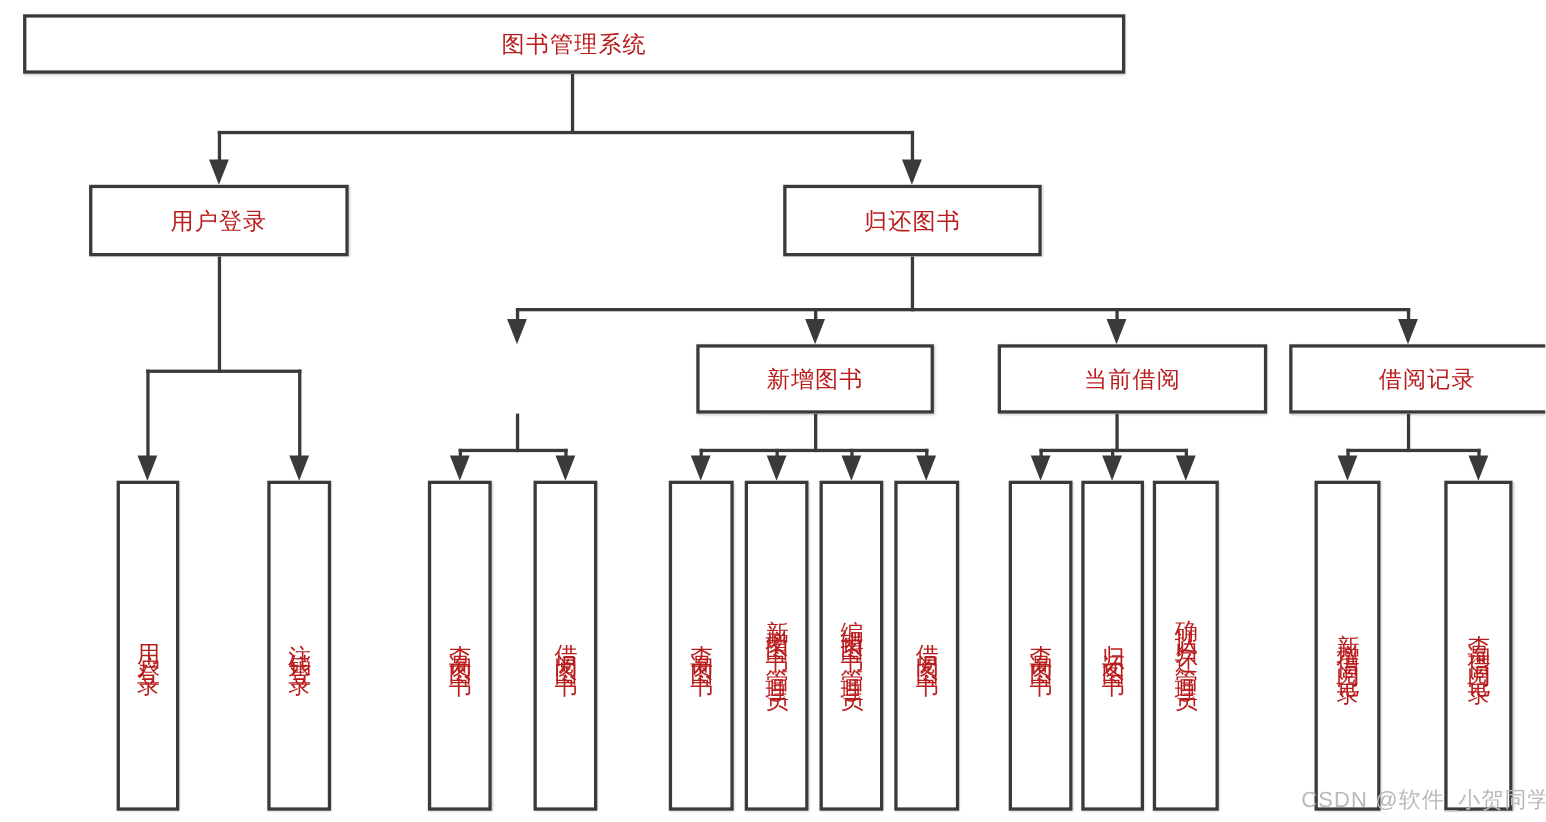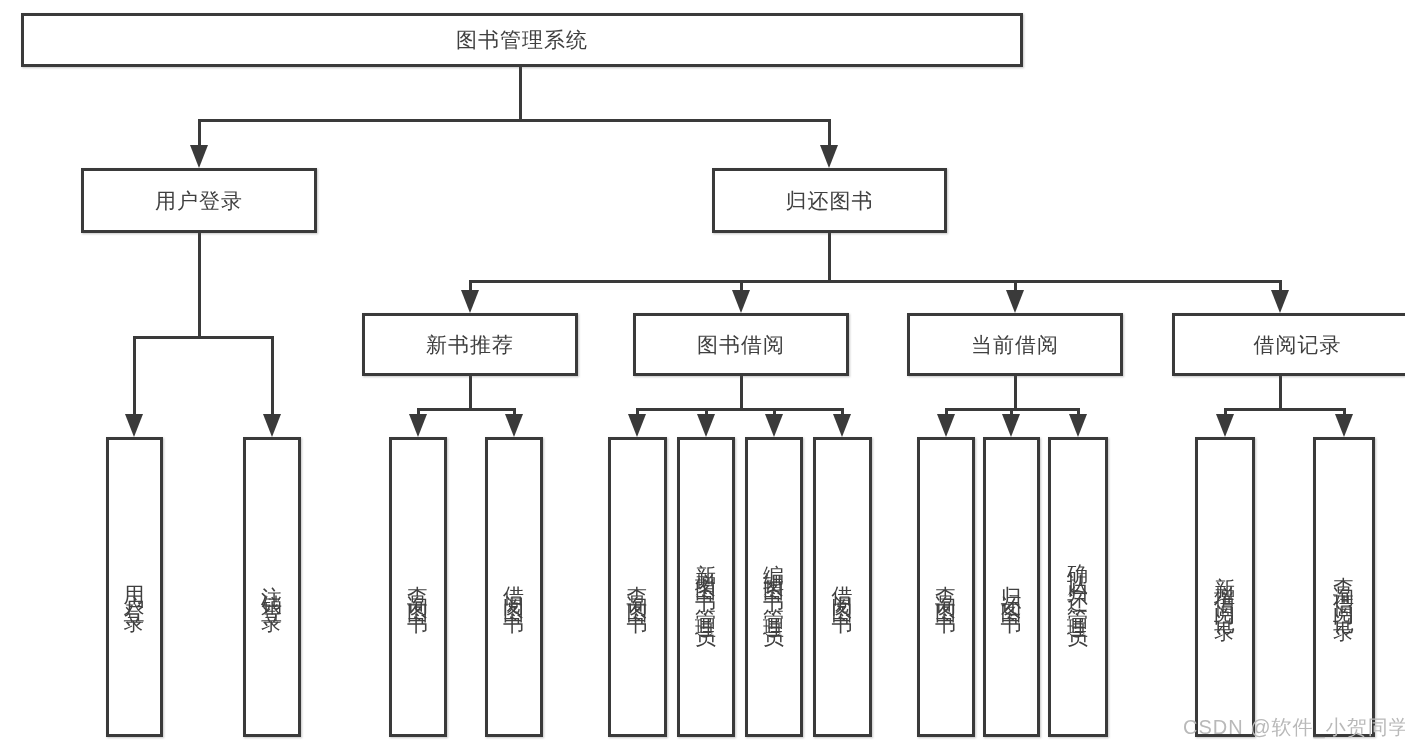--- a/index.html
+++ b/index.html
@@ -12,21 +12,21 @@
     font-family:"Liberation Sans","DejaVu Sans",sans-serif;
   }
   .node{
     position:absolute;
     box-sizing:border-box;
     border:3px solid #3a3a3a;
     background:#ffffff;
     display:flex;
     align-items:center;
     justify-content:center;
-    color:#404040;
+    color:#b91c1c;
     box-shadow:1px 1px 2px rgba(90,90,90,0.35);
   }
   .hbox{
     font-size:21px;
     letter-spacing:1px;
     white-space:nowrap;
   }
   .vbox{
     writing-mode:vertical-rl;
     text-orientation:mixed;
@@ -109,23 +109,22 @@
     <div class="arrow" style="left: 765px; top: 414px;"></div>
     <div class="arrow" style="left: 833px; top: 414px;"></div>
     <div class="arrow" style="left: 937px; top: 414px;"></div>
     <div class="arrow" style="left: 1002px; top: 414px;"></div>
     <div class="arrow" style="left: 1069px; top: 414px;"></div>
     <div class="arrow" style="left: 1216px; top: 414px;"></div>
     <div class="arrow" style="left: 1335px; top: 414px;"></div>
     <div class="node hbox" style="left: 21px; top: 13px; width: 1002px; height: 54px;">图书管理系统</div>
     <div class="node hbox" style="left: 81px; top: 168px; width: 236px; height: 65px;">用户登录</div>
     <div class="node hbox" style="left: 712px; top: 168px; width: 235px; height: 65px;">归还图书</div>
-    <div class="node hbox" style="left: 362px; top: 313px; width: 216px; height: 63px;">新书推荐</div>
-    <div class="node hbox" style="left: 633px; top: 313px; width: 216px; height: 63px;">图书借阅</div>
-    <div class="node hbox" style="left: 907px; top: 313px; width: 216px; height: 63px;">当前借阅</div>
+    <div class="node hbox" style="left: 633px; top: 313px; width: 216px; height: 63px;">新增图书</div>
+    <div class="node hbox" style="left: 907px; top: 313px; width: 245px; height: 63px;">当前借阅</div>
     <div class="node hbox" style="left: 1172px; top: 313px; width: 251px; height: 63px;">借阅记录</div>
     <div class="node vbox" style="left: 106px; top: 437px; width: 57px; height: 300px;">用户登录</div>
     <div class="node vbox" style="left: 243px; top: 437px; width: 58px; height: 300px;">注销登录</div>
     <div class="node vbox" style="left: 389px; top: 437px; width: 58px; height: 300px;">查询图书</div>
     <div class="node vbox" style="left: 485px; top: 437px; width: 58px; height: 300px;">借阅图书</div>
     <div class="node vbox" style="left: 608px; top: 437px; width: 59px; height: 300px;">查询图书</div>
     <div class="node vbox" style="left: 677px; top: 437px; width: 58px; height: 300px;">新增图书（管理员）</div>
     <div class="node vbox" style="left: 745px; top: 437px; width: 58px; height: 300px;">编辑图书（管理员）</div>
     <div class="node vbox" style="left: 813px; top: 437px; width: 59px; height: 300px;">借阅图书</div>
     <div class="node vbox" style="left: 917px; top: 437px; width: 58px; height: 300px;">查询图书</div>

